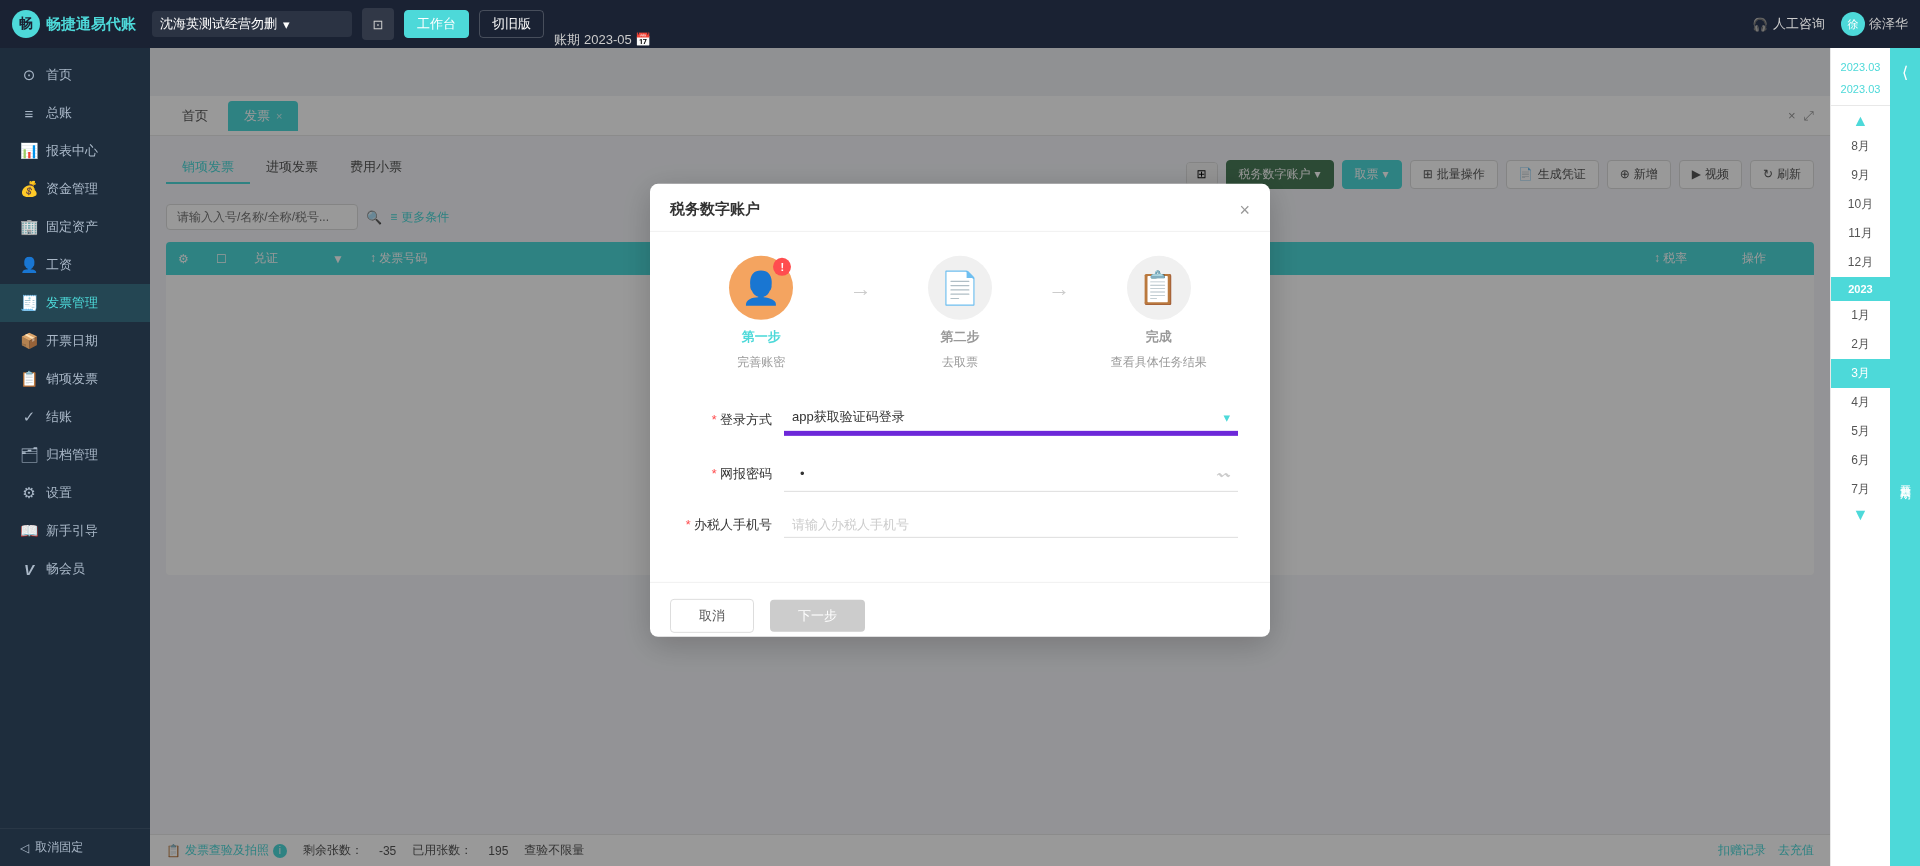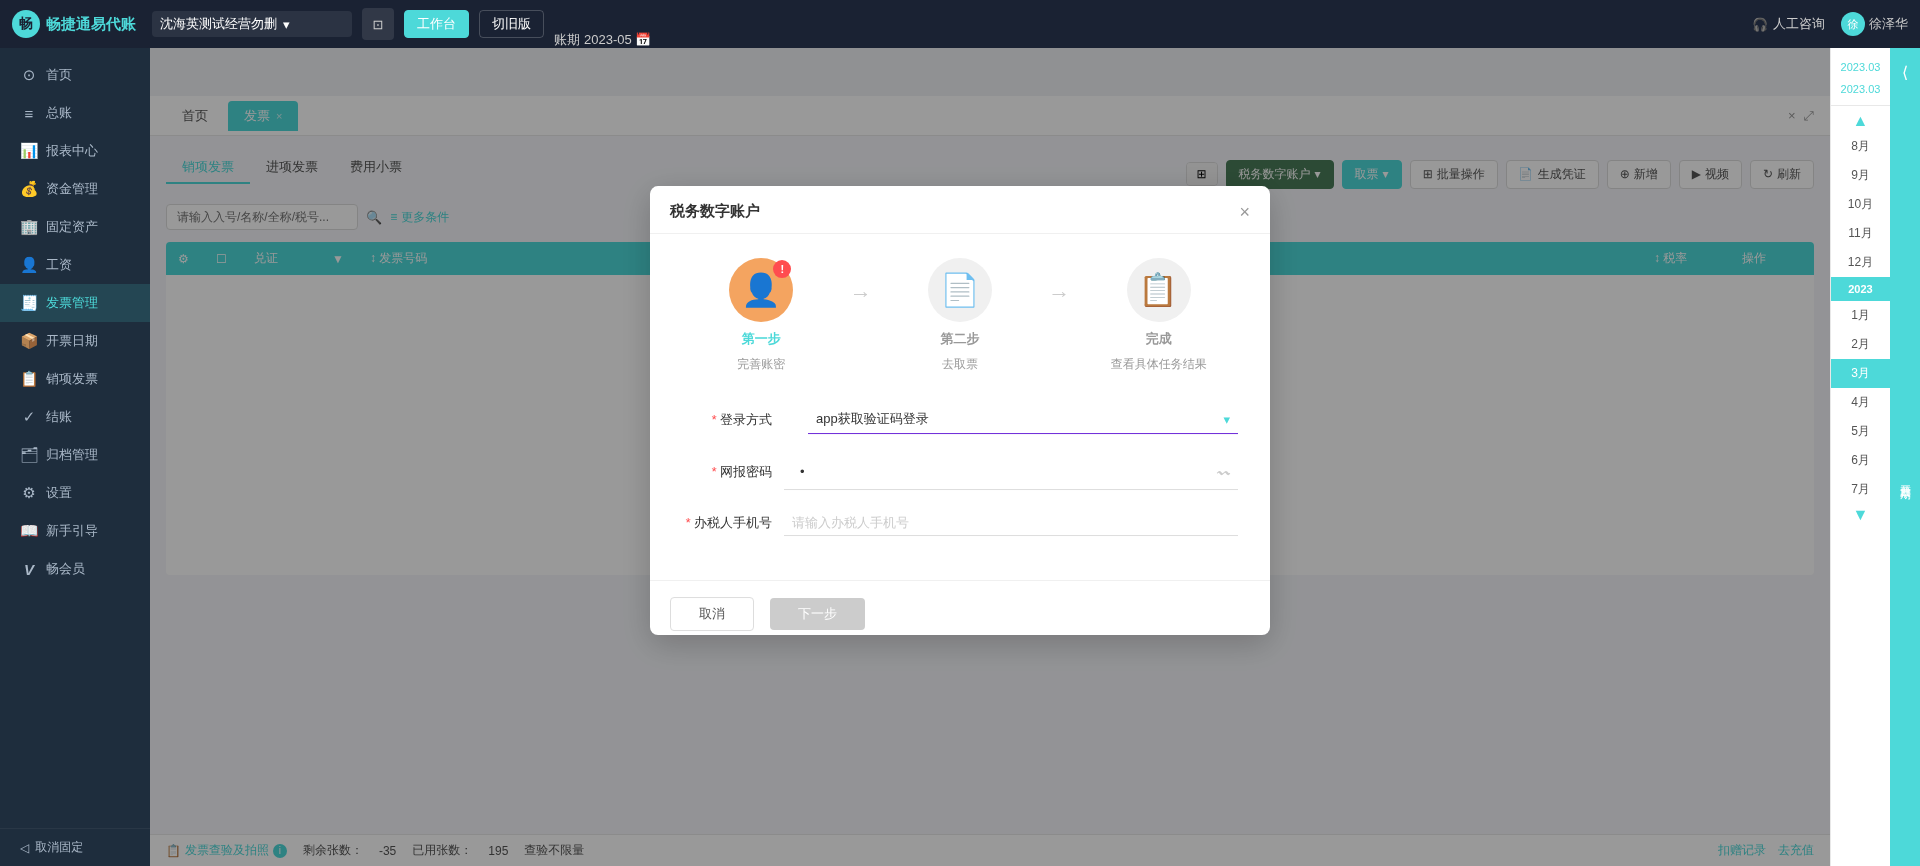--- a/index.html
+++ b/index.html
@@ -377,21 +377,21 @@
         </div>
         <span class="step-label inactive">完成</span>
         <span class="step-desc">查看具体任务结果</span>
       </div>
     </div>
 
     <div>
 
       <div class="form-row">
         <label class="form-label required">登录方式</label>
-        <div class="form-select" style="flex:1;border:none;border-bottom:1px solid #6d28d9;padding:5px 8px;display:flex;align-items:center;justify-content:space-between;cursor:pointer;margin-left:24px;">
+        <div class="form-select" style="flex:1;border:none;border-bottom:5px solid #6d28d9;padding:5px 8px;display:flex;align-items:center;justify-content:space-between;cursor:pointer;">
           <span>app获取验证码登录</span>
           <span style="color:#4dd9d9;">▾</span>
         </div>
       </div>
 
       <div class="form-row">
         <label class="form-label required">网报密码</label>
         <div class="form-input-wrap">
           <input type="password" class="form-input" value="•" style="flex: 1 1 0%; border: none; outline: none; font-size: 13px;">
           <span class="eye-icon">〰</span>

